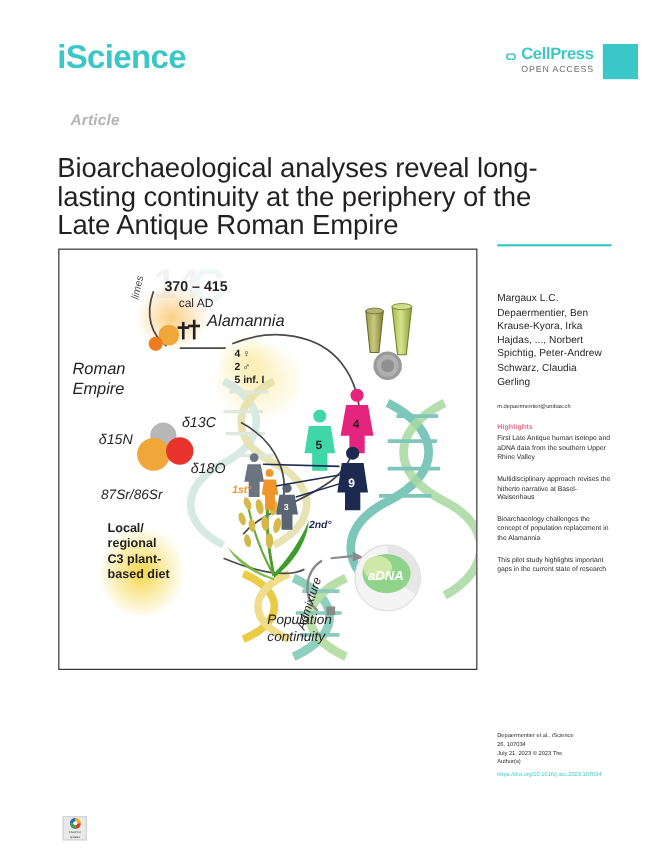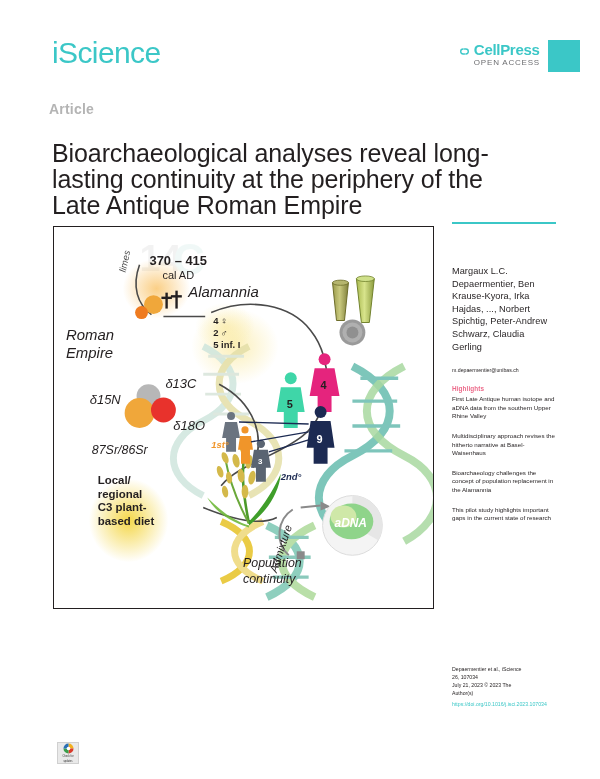--- a/index.html
+++ b/index.html
@@ -19,21 +19,21 @@
   
   .header {
     position: absolute;
     left: 0; top: 0;
     width: 600px; height: 96px;
   }
   .journal-logo {
     position: absolute;
     left: 52px; top: 36px;
     font-size: 30px;
-    font-weight: normal;
+    font-weight: bold;
     letter-spacing: -0.6px;
     color: #3bc7c7;
     font-family: "Liberation Sans", sans-serif;
   }
   .cellpress-block {
     position: absolute;
     right: 20px; top: 42px;
     display: flex;
     align-items: flex-start;
   }
@@ -61,25 +61,26 @@
   .teal-square {
     position: absolute;
     right: 20px; top: 40px;
     width: 32px; height: 32px;
     background: #3bc7c7;
   }
 
   
   .article-kicker {
     position: absolute;
-    left: 49px; top: 101px;
+    left: 64px; top: 101px;
     font-size: 14px;
     font-weight: bold;
     color: #b4b4b4;
     letter-spacing: 0.2px;
+    font-style: italic;
   }
   .article-title {
     position: absolute;
     left: 52px; top: 123px;
     width: 470px;
     font-size: 25px;
     line-height: 26px;
     font-weight: normal;
     color: #231f20;
     letter-spacing: -0.1px;

